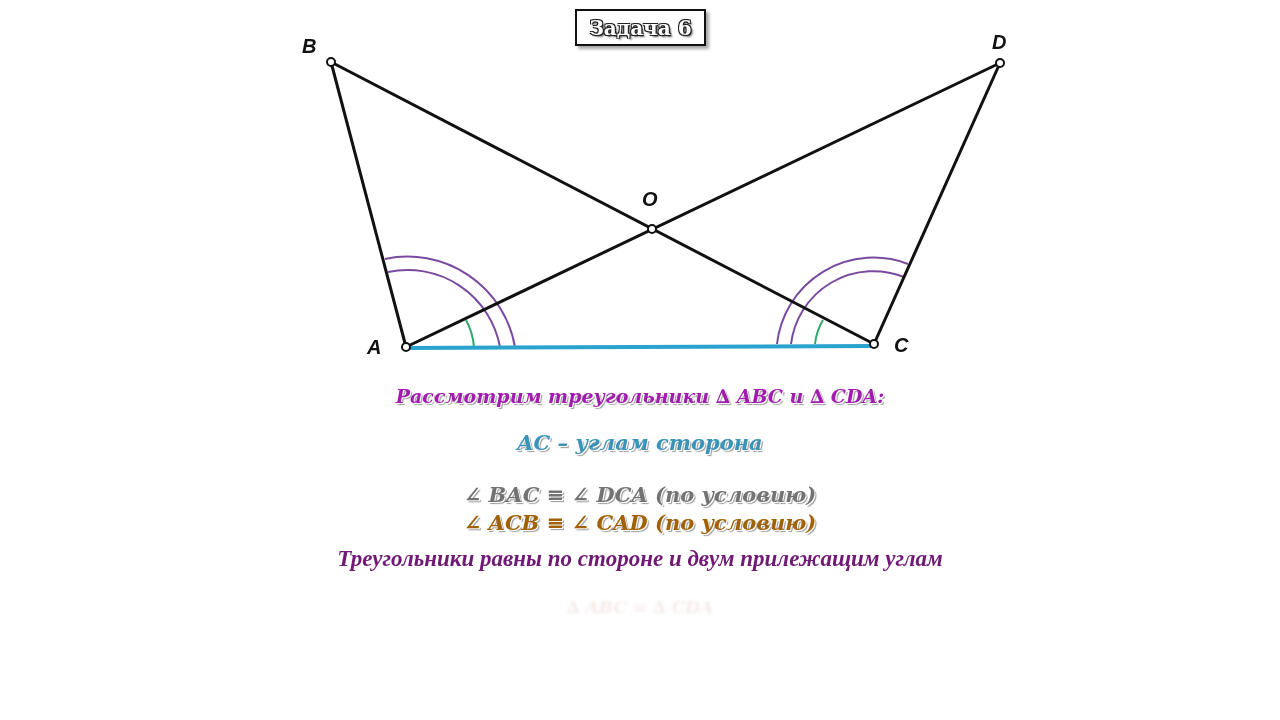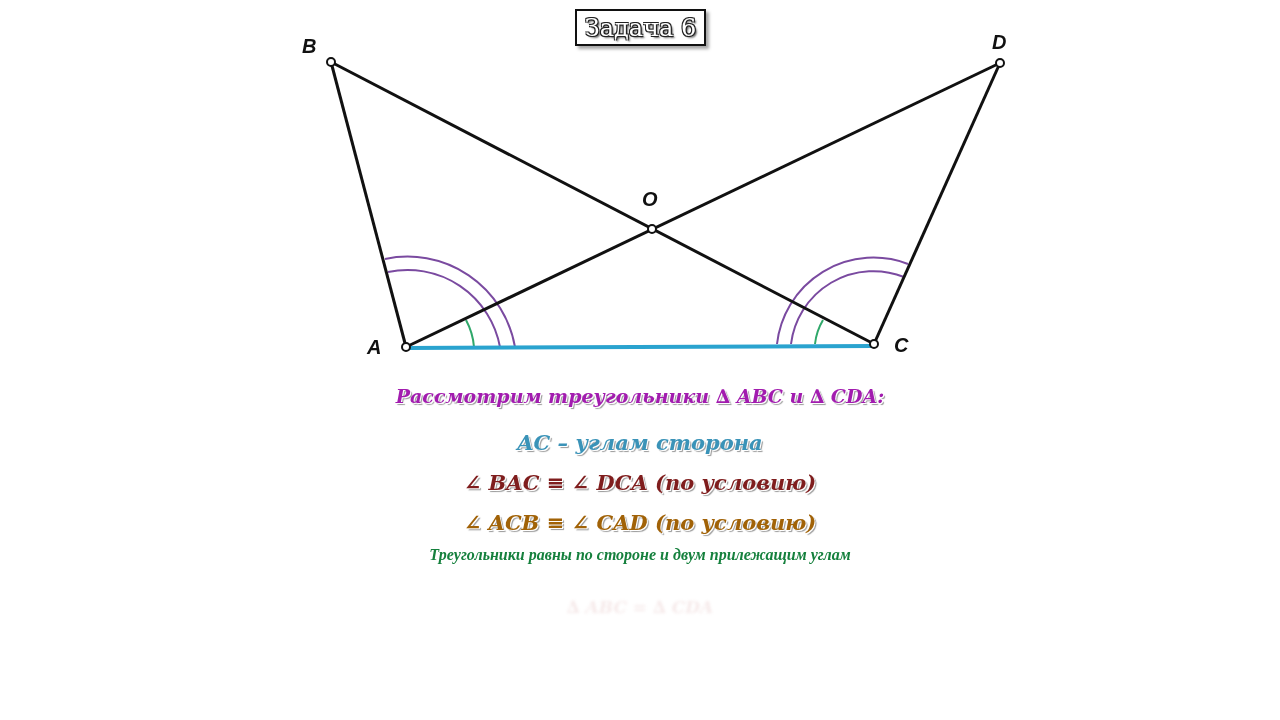--- a/index.html
+++ b/index.html
@@ -1,26 +1,26 @@
 <!DOCTYPE html>
 <html><head>
   <meta charset="utf-8">
   <style>
     html, body { margin:0; padding:0; }
     body { width:1280px; height:720px; background:#ffffff; position:relative; overflow:hidden; font-family:"DejaVu Serif", serif; }
     .title-box { position:absolute; left:575px; top:9px; width:131px; height:37px; border:2px solid #111; box-shadow:3px 3px 3px rgba(0,0,0,0.35); background:#fff; display:flex; align-items:center; justify-content:center; box-sizing:border-box; }
-    .title-text { font-family:"DejaVu Serif", serif; font-weight:normal; font-size:24px; color:#fff; text-shadow:1px 1px 0 #222, -1px -1px 0 #222, 1px -1px 0 #222, -1px 1px 0 #222, 2px 2px 2px #555; }
+    .title-text { font-family:"DejaVu Serif", serif; font-weight:bold; font-size:20px; color:#fff; text-shadow:1px 1px 0 #222, -1px -1px 0 #222, 1px -1px 0 #222, -1px 1px 0 #222, 2px 2px 2px #555; }
     svg.figure { position:absolute; left:0; top:0; }
     .pt-label { position:absolute; font-family:"Liberation Sans", sans-serif; font-weight:bold; font-style:italic; font-size:20px; color:#111; }
     .line { position:absolute; left:0; width:1280px; text-align:center; font-family:"DejaVu Serif", serif; font-style:italic; font-weight:bold; }
     .l1 { top:385px; font-size:19px; color:#a21caf; text-shadow:1px 1px 0 #fff, 2px 2px 1px #999; }
     .l2 { top:430px; font-size:21px; color:#3a93b8; text-shadow:1px 1px 0 #fff, 2px 2px 1px #999; }
-    .l3 { top:470px; font-size:21px; color:#7f1d1d; text-shadow:1px 1px 0 #fff, 2px 2px 1px #999; }
+    .l3 { top:482px; font-size:21px; color:#737373; text-shadow:1px 1px 0 #fff, 2px 2px 1px #999; }
     .l4 { top:510px; font-size:21px; color:#a16207; text-shadow:1px 1px 0 #fff, 2px 2px 1px #999; }
-    .l5 { top:546px; font-size:16px; color:#15803d; font-family:"Liberation Serif", serif;font-style:italic; }
+    .l5 { top:546px; font-size:23px; color:#701a75; font-family:"Liberation Serif", serif;font-style:italic; }
     .l6 { top:597px; font-size:17px; color:#c88; opacity:0.18; filter:blur(1.5px); }
   </style>
 </head>
 <body>
 
 <div class="title-box">
   <span class="title-text">Задача 6</span>
 </div>
 
 <svg class="figure" width="1280" height="720" viewBox="0 0 1280 720">

